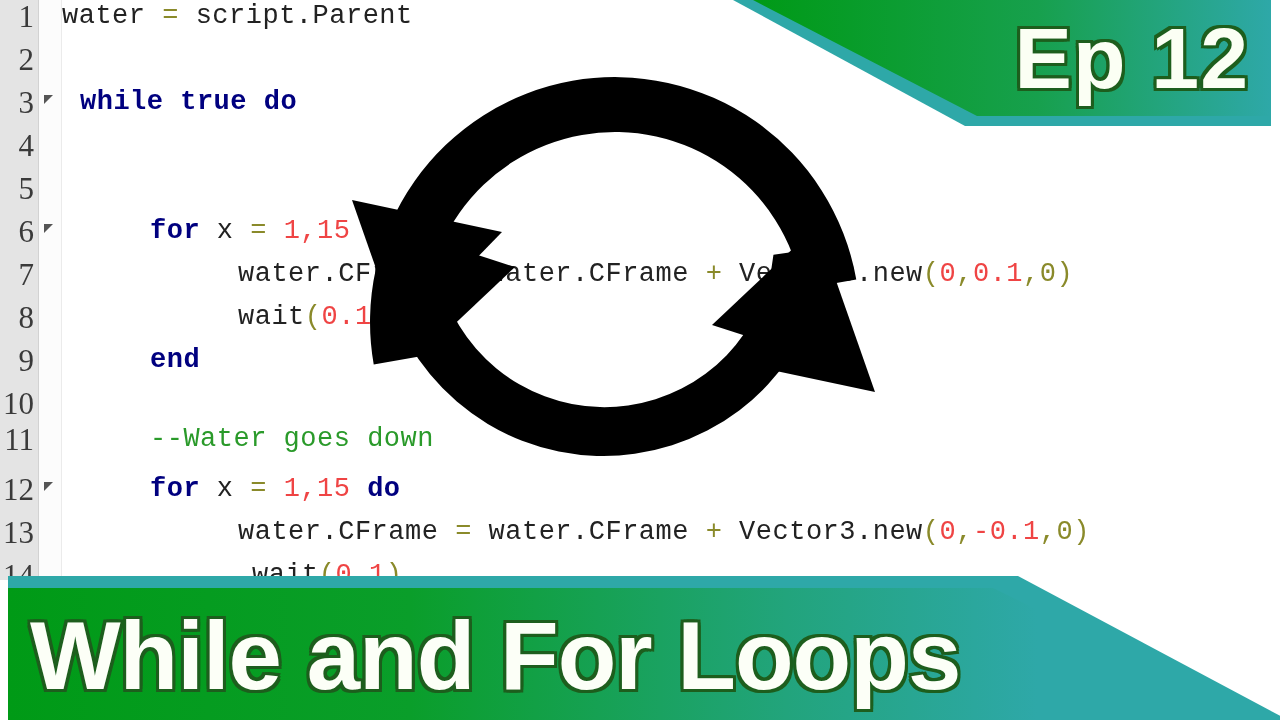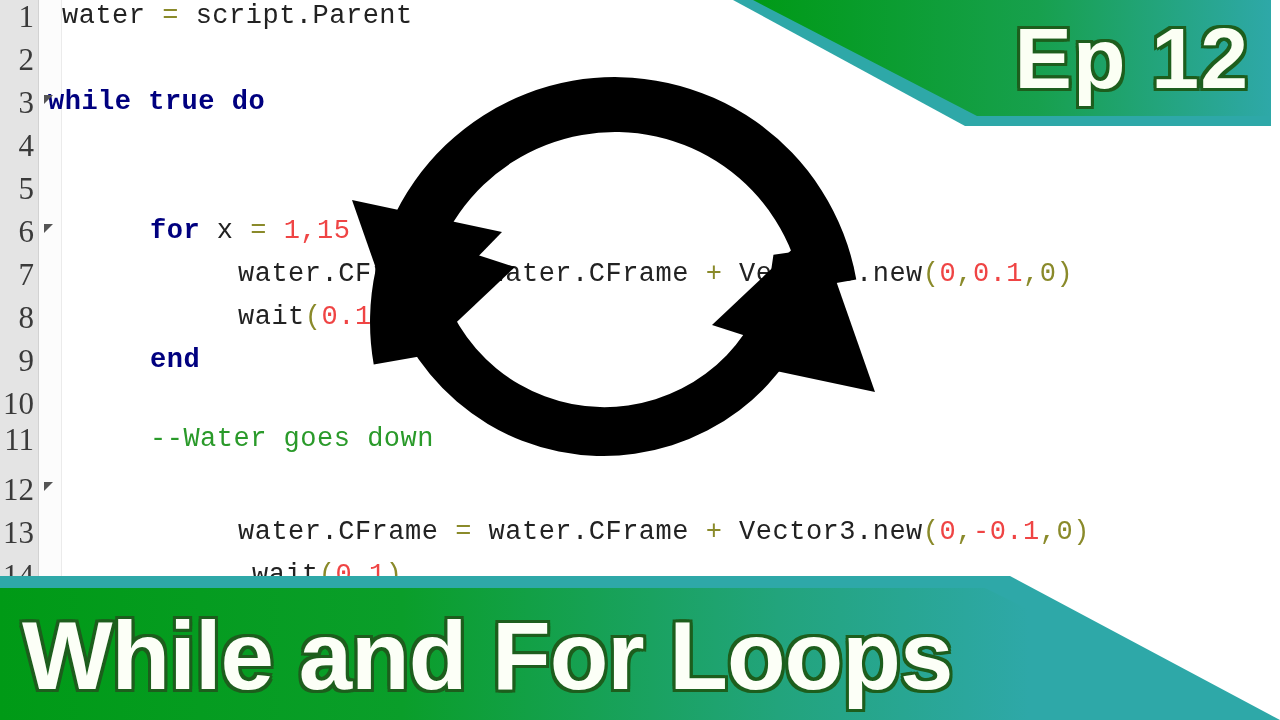--- a/index.html
+++ b/index.html
@@ -119,21 +119,21 @@
       -3px -3px 0 #1d5e1d,  3px -3px 0 #1d5e1d,
       -3px  3px 0 #1d5e1d,  3px  3px 0 #1d5e1d,
        0px -3px 0 #1d5e1d,  0px  3px 0 #1d5e1d,
       -3px  0px 0 #1d5e1d,  3px  0px 0 #1d5e1d;
     white-space: nowrap;
   }
 
   
   #title-banner {
     position: absolute;
-    left: 0;
+    left: 8px;
     bottom: 0;
     width: 1112px;
     height: 144px;
   }
   #title-banner svg { display:block; }
   #title-text {
     position: absolute;
     left: 22px;
     bottom: 2px;
     font-family: "Liberation Sans", sans-serif;
@@ -155,30 +155,30 @@
 
 <div id="stage">
 
   <div id="editor">
     <div id="gutter"></div>
     <div id="gutter-edge"></div>
     <div id="fold-col"></div>
     <div id="code-lines">
         <div class="code-line" style="top: -5px;"><span class="ln">1</span><span class="ltext" style="left: 62px;"><span class="id">water </span><span class="punc">= </span><span class="id">script.Parent</span></span></div>
         <div class="code-line" style="top: 38px;"><span class="ln">2</span><span class="ltext" style="left: 62px;"></span></div>
-        <div class="code-line" style="top: 81px;"><span class="ln">3</span><span class="ltext" style="left: 48px;"><span class="kw">while true do</span></span></div>
+        <div class="code-line" style="top: 81px;"><span class="ln">3</span><span class="ltext" style="left: 80px;"><span class="kw">while true do</span></span></div>
         <div class="code-line" style="top: 124px;"><span class="ln">4</span><span class="ltext" style="left: 62px;"></span></div>
         <div class="code-line" style="top: 167px;"><span class="ln">5</span></div>
         <div class="code-line" style="top: 210px;"><span class="ln">6</span><span class="ltext" style="left: 150px;"><span class="kw">for </span><span class="id">x </span><span class="punc">= </span><span class="num">1,15 </span><span class="kw">do</span></span></div>
         <div class="code-line" style="top: 253px;"><span class="ln">7</span><span class="ltext" style="left: 238px;"><span class="id">water.CFrame </span><span class="punc">= </span><span class="id">water.CFrame </span><span class="punc">+ </span><span class="id">Vector3.new</span><span class="punc">(</span><span class="num">0</span><span class="punc">,</span><span class="num">0.1</span><span class="punc">,0)</span></span></div>
         <div class="code-line" style="top: 296px;"><span class="ln">8</span><span class="ltext" style="left: 238px;"><span class="id">wait</span><span class="punc">(</span><span class="num">0.1</span><span class="punc">)</span></span></div>
         <div class="code-line" style="top: 339px;"><span class="ln">9</span><span class="ltext" style="left: 150px;"><span class="kw">end</span></span></div>
         <div class="code-line" style="top: 382px;"><span class="ln">10</span><span class="ltext" style="left: 62px;"></span></div>
         <div class="code-line" style="top: 418px; padding-left: 8px;"><span class="ln">11</span><span class="ltext" style="left: 150px;"><span class="cmt">--Water goes down</span></span></div>
-        <div class="code-line" style="top: 468px;"><span class="ln">12</span></div>
+        <div class="code-line" style="top: 468px;"><span class="ln">12</span><span class="ltext" style="left: 150px;"><span class="kw">for </span><span class="id">x </span><span class="punc">= </span><span class="num">1,15 </span><span class="kw">do</span></span></div>
         <div class="code-line" style="top: 511px;"><span class="ln">13</span><span class="ltext" style="left: 238px;"><span class="id">water.CFrame </span><span class="punc">= </span><span class="id">water.CFrame </span><span class="punc">+ </span><span class="id">Vector3.new</span><span class="punc">(</span><span class="num">0</span><span class="punc">,</span><span class="num">-0.1</span><span class="punc">,0)</span></span></div>
         <div class="code-line" style="top: 554px;"><span class="ln">14</span><span class="ltext" style="left: 252px; text-decoration: underline;"><span class="id">wait</span><span class="punc">(</span><span class="num">0.1</span><span class="punc">)</span></span></div>
       </div>
   <div class="fold-marker" style="top: 95px;"></div>
       <div class="fold-marker" style="top: 224px;"></div>
       <div class="fold-marker" style="top: 482px;"></div>
     </div>
 
   <div id="loop-icon">
     <svg viewBox="0 0 560 530" width="560" height="530" aria-hidden="true">

